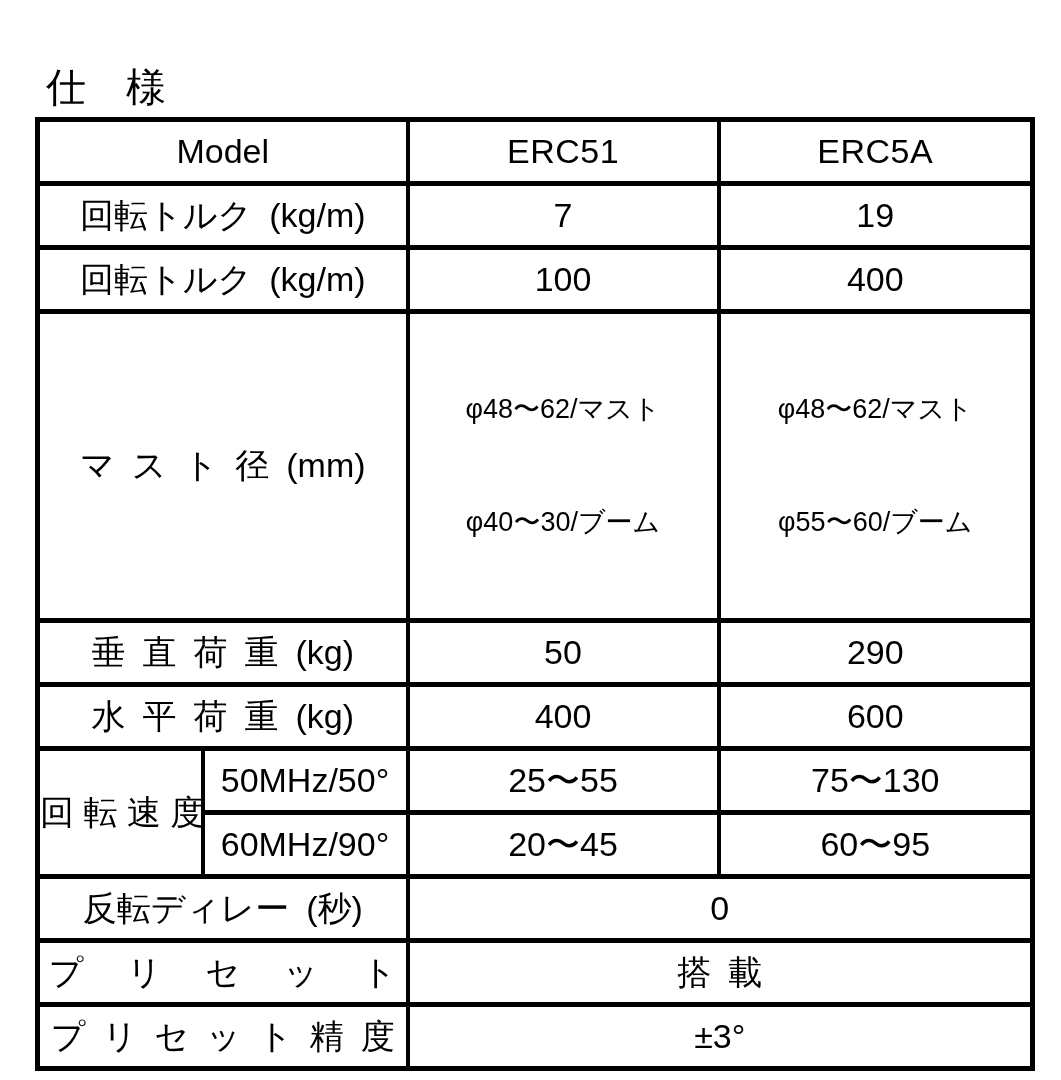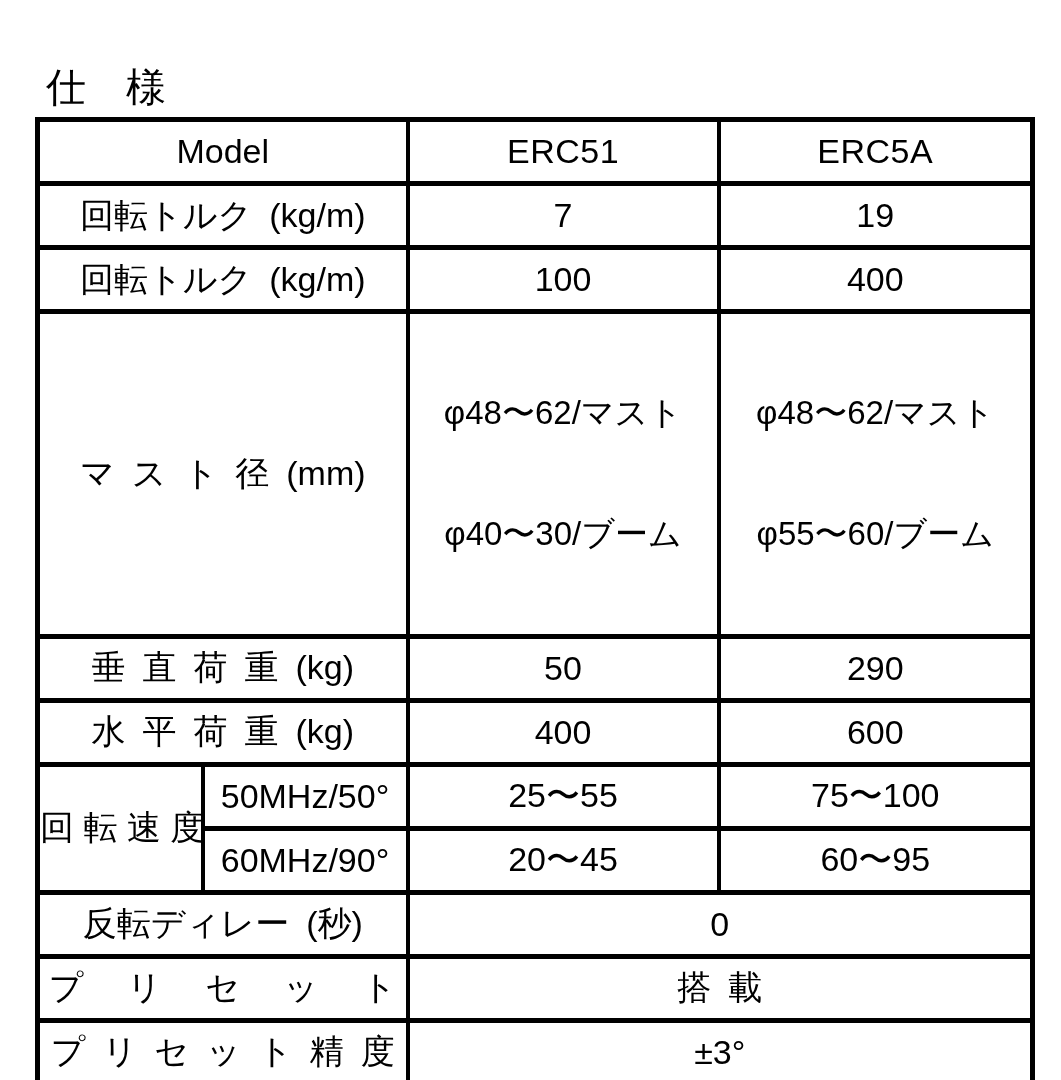--- a/index.html
+++ b/index.html
@@ -38,21 +38,21 @@
     text-align: center;
     vertical-align: middle;
     font-size: 34px;
     font-weight: 400;
     padding: 0;
     height: 59px;
     overflow: hidden;
     white-space: pre;
   }
   tr.row-mast td { height: 95px; }
-  .mast-val { font-size: 33px; line-height: 1.3; }
+  .mast-val { font-size: 27px; line-height: 1.3; }
   .speed-main { font-size: 30px; }
   .sub-label { font-size: 31px; }
   .latin-val { letter-spacing: 0.5px; }
 </style>
 </head>
 <body>
 
 <div class="page-title">仕　様</div>
 
 <table class="spec">
@@ -103,21 +103,21 @@
   <tr>
     <td colspan="2">水 平 荷 重 (kg)</td>
     <td>400</td>
     <td>600</td>
   </tr>
 
   <tr>
     <td rowspan="2" class="speed-main">回 転 速 度</td>
     <td class="sub-label">50MHz/50°</td>
     <td>25〜55</td>
-    <td>75〜100</td>
+    <td>75〜130</td>
   </tr>
 
   <tr>
     <td class="sub-label">60MHz/90°</td>
     <td>20〜45</td>
     <td>60〜95</td>
   </tr>
 
   <tr>
     <td colspan="2">反転ディレー (秒)</td>

